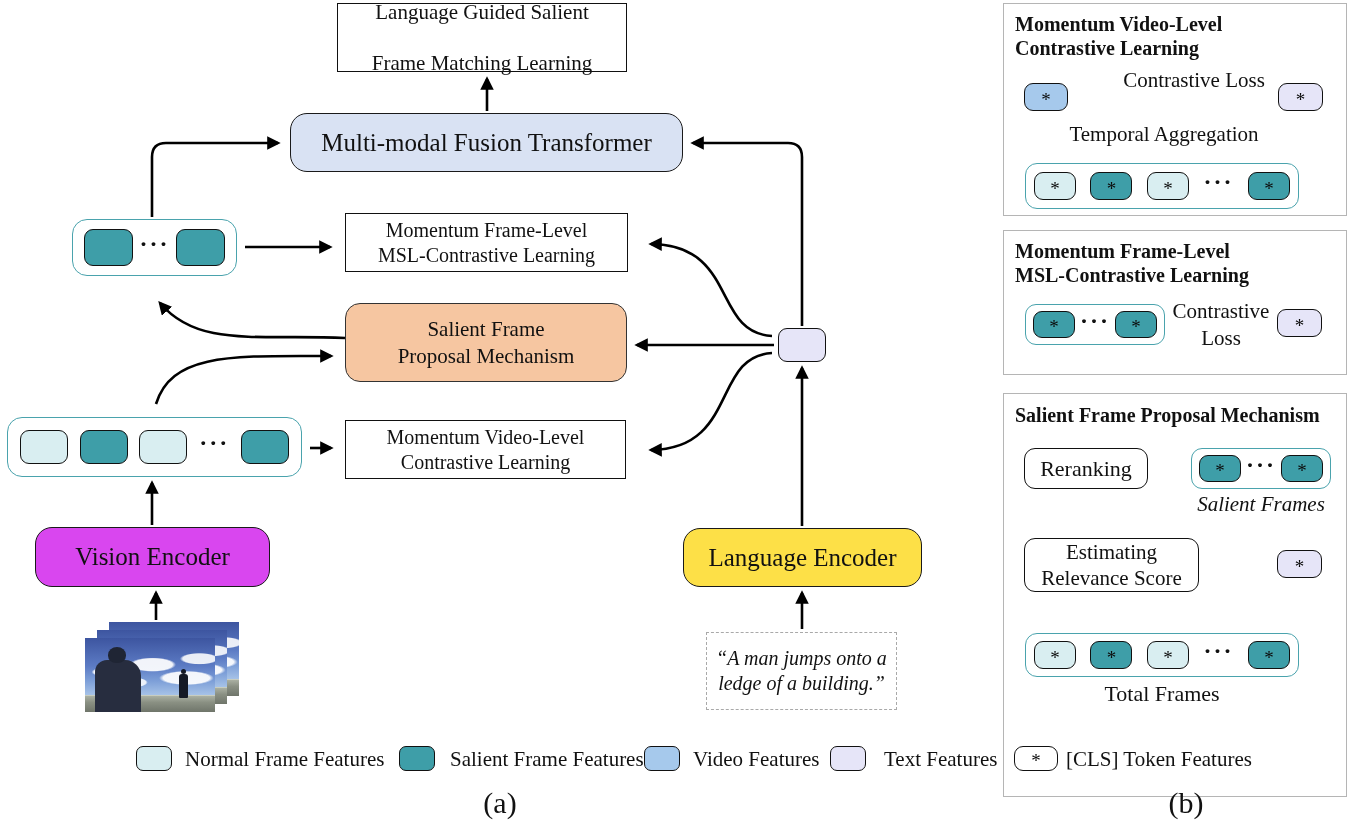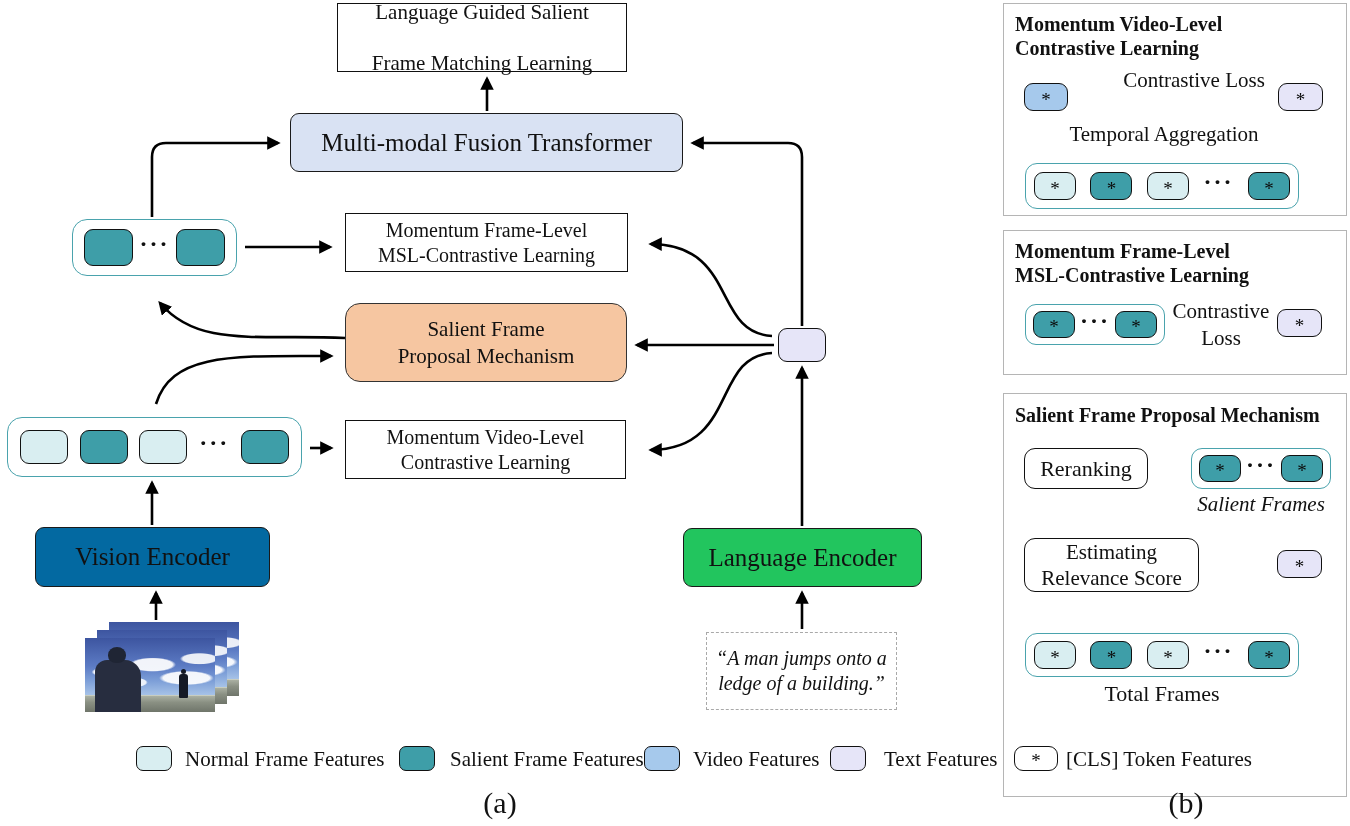--- a/index.html
+++ b/index.html
@@ -2,25 +2,25 @@
 <html><head>
 <meta charset="utf-8">
 <style>
   html,body{margin:0;padding:0;background:#ffffff;}
   .stage{position:relative;width:1350px;height:826px;background:#fff;
          font-family:"Liberation Serif","DejaVu Serif",serif;color:#111;overflow:hidden;}
   .abs{position:absolute;}
   .box{display:flex;flex-direction:column;align-items:center;justify-content:center;
        text-align:center;box-sizing:border-box;line-height:1.25;}
   .white-box{background:#fff;border:1.6px solid #111;}
-  .round{border-radius:9px;}
+  .round{border-radius:17px;}
   .fusion{background:#d9e2f3;border:1.6px solid #1a1a1a;font-size:25px;}
   .orange{background:#f6c6a1;border:1.6px solid #333;font-size:21px;}
-  .vision{background:#0369a1;border:1.6px solid #1a1a1a;font-size:25px;}
-  .lang{background:#22c55e;border:1.6px solid #1a1a1a;font-size:25px;}
+  .vision{background:#d946ef;border:1.6px solid #1a1a1a;font-size:25px;}
+  .lang{background:#fde047;border:1.6px solid #1a1a1a;font-size:25px;}
   .tbox{font-size:20px;}
   .topbox{font-size:21px;border-width:1.4px;}
   .container{background:#fff;border:1.7px solid #4aa3ad;border-radius:15px;
              display:flex;align-items:center;box-sizing:border-box;}
   .token{box-sizing:border-box;border:1.5px solid #111;border-radius:9px;
          display:flex;align-items:center;justify-content:center;}
   .teal{background:#3e9ea8;}
   .lightcyan{background:#d9eef1;}
   .lavender{background:#e6e5f8;}
   .blue{background:#a6c9ec;}

